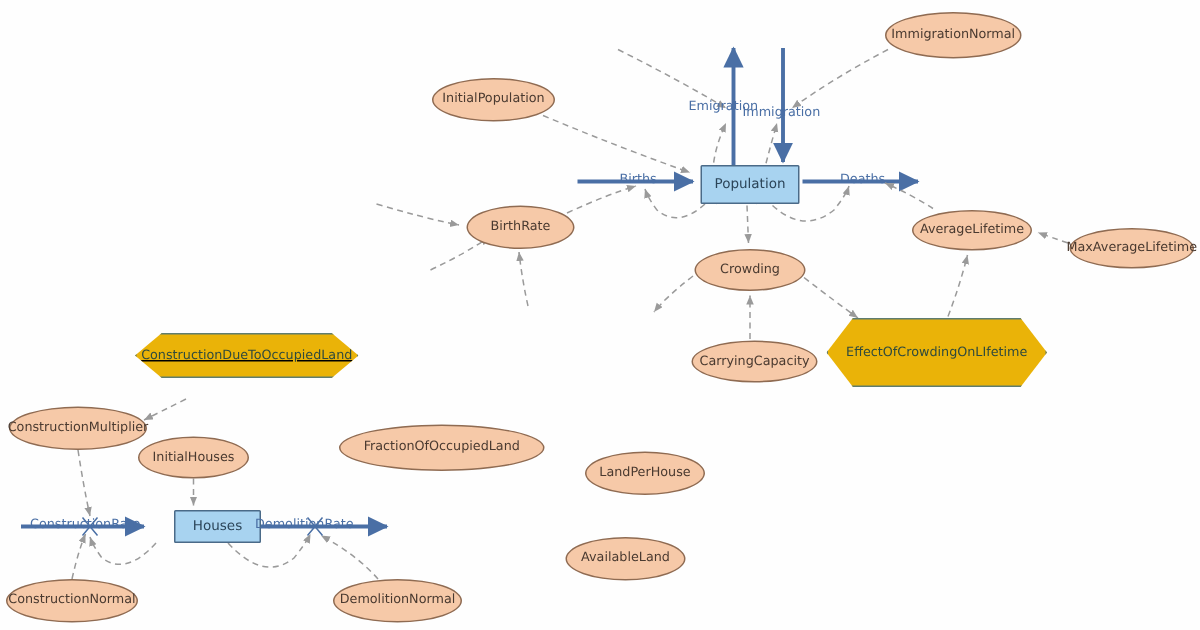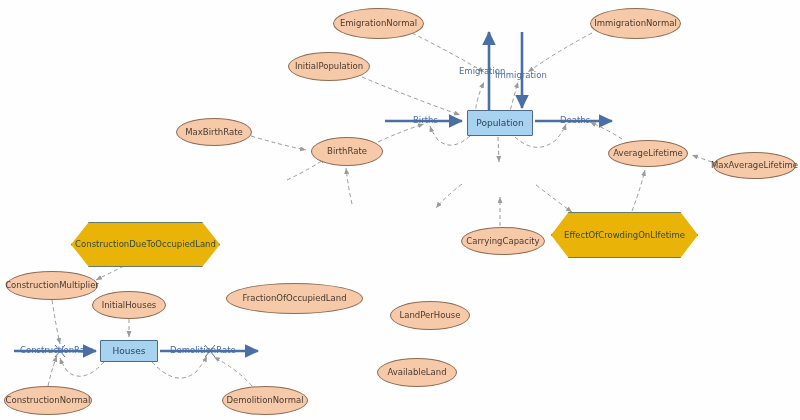--- a/index.html
+++ b/index.html
@@ -176,53 +176,50 @@
       <path d="M205,345 L215,357 M215,345 L205,357"></path>
     </g>
   </svg>
 
   <div id="nodes">
 
     <div class="node stock" style="left:467px;top:110px;width:66px;height:26px;">
       <span class="lbl">Population</span>
     </div>
 
-    <div class="node stock" style="left:100px;top:340px;width:58px;height:22px;">
+    <div class="node stock" style="left:116px;top:340px;width:58px;height:22px;">
       <span class="lbl">Houses</span>
     </div>
 
     <div class="flowlbl" style="left:413px;top:115px;">Births</div>
     <div class="flowlbl" style="left:560px;top:115px;">Deaths</div>
     <div class="flowlbl" style="left:459px;top:66px;">Emigration</div>
     <div class="flowlbl" style="left:495px;top:70px;">Immigration</div>
     <div class="flowlbl" style="left:20px;top:345px;">ConstructionRate</div>
     <div class="flowlbl" style="left:170px;top:345px;">DemolitionRate</div>
 
-    <div class="node aux" style="left:333px;top:8px;width:91px;height:31px;">
-      <span class="lbl">EmigrationNormal</span>
-    </div>
 
     <div class="node aux" style="left:590px;top:8px;width:91px;height:31px;">
       <span class="lbl">ImmigrationNormal</span>
     </div>
 
     <div class="node aux" style="left:288px;top:52px;width:82px;height:29px;">
       <span class="lbl">InitialPopulation</span>
     </div>
 
-    <div class="node aux" style="left:176px;top:118px;width:76px;height:28px;">
-      <span class="lbl">MaxBirthRate</span>
-    </div>
 
     <div class="node aux" style="left:311px;top:137px;width:72px;height:29px;">
       <span class="lbl">BirthRate</span>
     </div>
 
 
 
+    <div class="node aux" style="left:463px;top:166px;width:74px;height:28px;">
+      <span class="lbl">Crowding</span>
+    </div>
 
     <div class="node aux" style="left:461px;top:227px;width:84px;height:28px;">
       <span class="lbl">CarryingCapacity</span>
     </div>
 
     <div class="node aux" style="left:608px;top:140px;width:80px;height:27px;">
       <span class="lbl">AverageLifetime</span>
     </div>
 
     <div class="node aux" style="left:713px;top:152px;width:83px;height:27px;text-align:right;">
@@ -250,21 +247,21 @@
     </div>
 
     <div class="node aux" style="left:4px;top:386px;width:88px;height:29px;">
       <span class="lbl">ConstructionNormal</span>
     </div>
 
     <div class="node aux" style="left:222px;top:386px;width:86px;height:29px;">
       <span class="lbl">DemolitionNormal</span>
     </div>
 
-    <div class="node hexa" style="left:71px;top:222px;width:149px;height:45px;">
+    <div class="node hexa" style="left:90px;top:222px;width:149px;height:30px;text-decoration:underline;">
       <span class="lbl">ConstructionDueToOccupiedLand</span>
     </div>
 
     <div class="node hexa" style="left:551px;top:212px;width:147px;height:46px;">
       <span class="lbl">EffectOfCrowdingOnLIfetime</span>
     </div>
 
   </div>
 </div>
 

